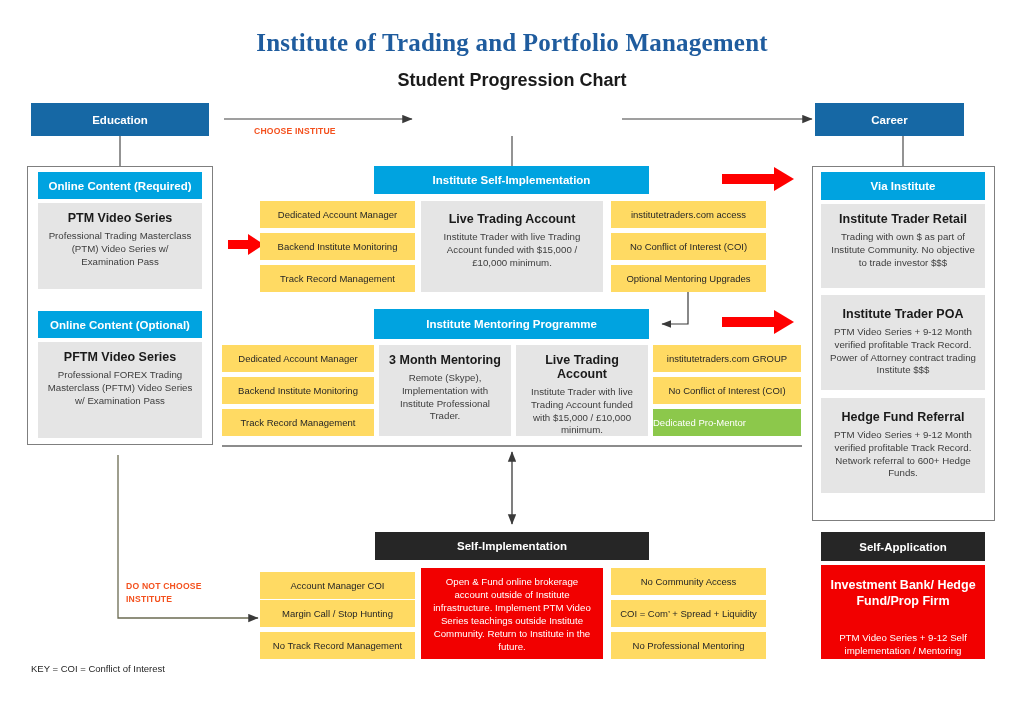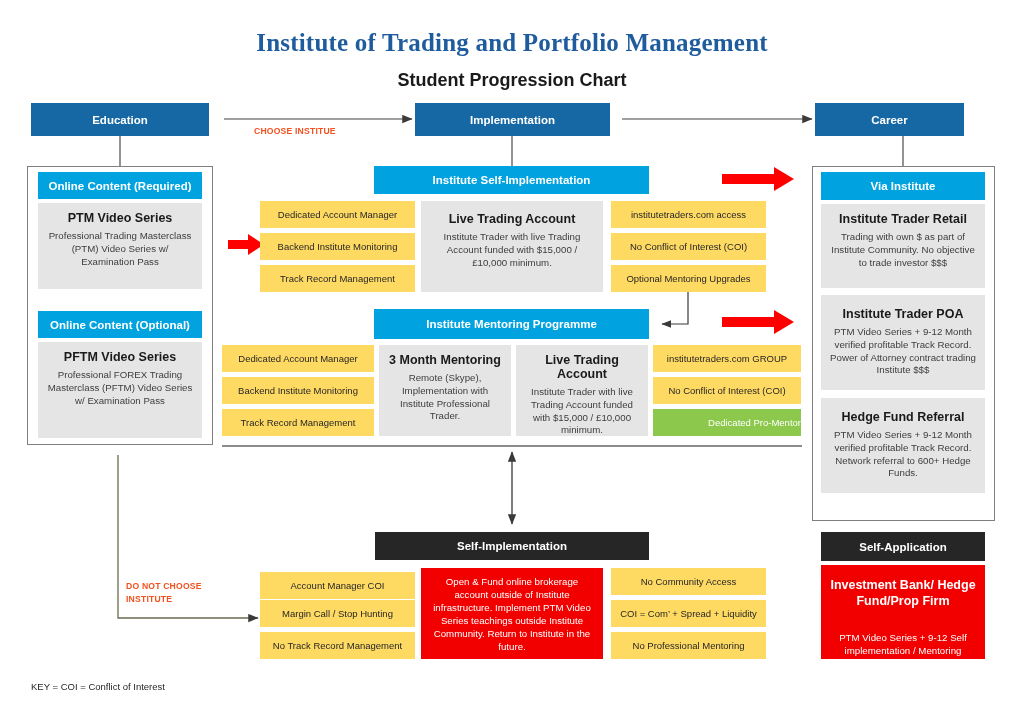--- a/index.html
+++ b/index.html
@@ -27,21 +27,21 @@
   .group-box{border:1px solid #7f7f7f;background:#ffffff;}
 
   
   .panel{background:#e5e5e5;padding:8px 8px 6px;text-align:center;}
   .panel .t{font-weight:bold;font-size:12.5px;color:#1a1a1a;margin-bottom:5px;}
   .panel .d{font-size:9.7px;line-height:1.32;color:#3d3d3d;}
 
   .chip-yellow{background:#FFDA63;color:#262626;font-size:9.5px;
       display:flex;align-items:center;justify-content:center;text-align:center;}
   .chip-green{background:#8CC84B;color:#ffffff;font-size:9.5px;
-      display:flex;align-items:center;justify-content:flex-end;text-align:center;}
+      display:flex;align-items:center;justify-content:flex-start;text-align:center;}
   .chip-red{background:#F20000;color:#ffffff;font-size:9.7px;line-height:1.34;
       display:flex;align-items:center;justify-content:center;text-align:center;
       padding:4px 8px;box-sizing:border-box;}
 
   .red-label{color:#F4511E;font-weight:bold;font-size:8.6px;text-align:left;
       line-height:1.5;letter-spacing:.2px;}
 
   .key{font-size:9.5px;color:#262626;}
 
   svg.overlay{position:absolute;left:0;top:0;width:1024px;height:709px;
@@ -98,23 +98,20 @@
 
     <g>
       <rect x="722" y="317" width="56" height="10" fill="#FF0000"></rect>
       <path d="M774,310 L794,322 L774,334 z" fill="#FF0000"></path>
     </g>
   </svg>
 
   <div class="abs hdr-dark" style="left:31px;top:103px;width:178px;height:33px;">
     <span>Education</span>
   </div>
-  <div class="abs hdr-dark" style="left:415px;top:103px;width:195px;height:33px;">
-    <span>Implementation</span>
-  </div>
   <div class="abs hdr-dark" style="left:815px;top:103px;width:149px;height:33px;">
     <span>Career</span>
   </div>
 
   <div class="abs red-label" style="left:254px;top:125px;width:112px;">CHOOSE INSTITUE</div>
 
   <div class="abs red-label" style="left:126px;top:580px;width:110px;">
     <div>DO NOT CHOOSE</div>
     <div>INSTITUTE</div>
   </div>
@@ -248,15 +245,15 @@
 
   <div class="abs hdr-black" style="left:821px;top:532px;width:164px;height:29px;">
     <span>Self-Application</span>
   </div>
   <div class="abs" style="left:821px;top:565px;width:164px;height:94px;background:#F20000;
        color:#fff;text-align:center;padding:12px 9px 0;box-sizing:border-box;">
     <div style="font-weight:bold;font-size:12.5px;line-height:1.3;">Investment Bank/ Hedge Fund/Prop Firm</div>
     <div style="font-size:9.7px;line-height:1.34;margin-top:21px;">PTM Video Series + 9-12 Self implementation / Mentoring</div>
   </div>
 
-  <div class="abs key" style="left:31px;top:681px;">KEY = COI = Conflict of Interest</div>
+  <div class="abs key" style="left:31px;top:663px;">KEY = COI = Conflict of Interest</div>
 
 </div>
 
 </body></html>

